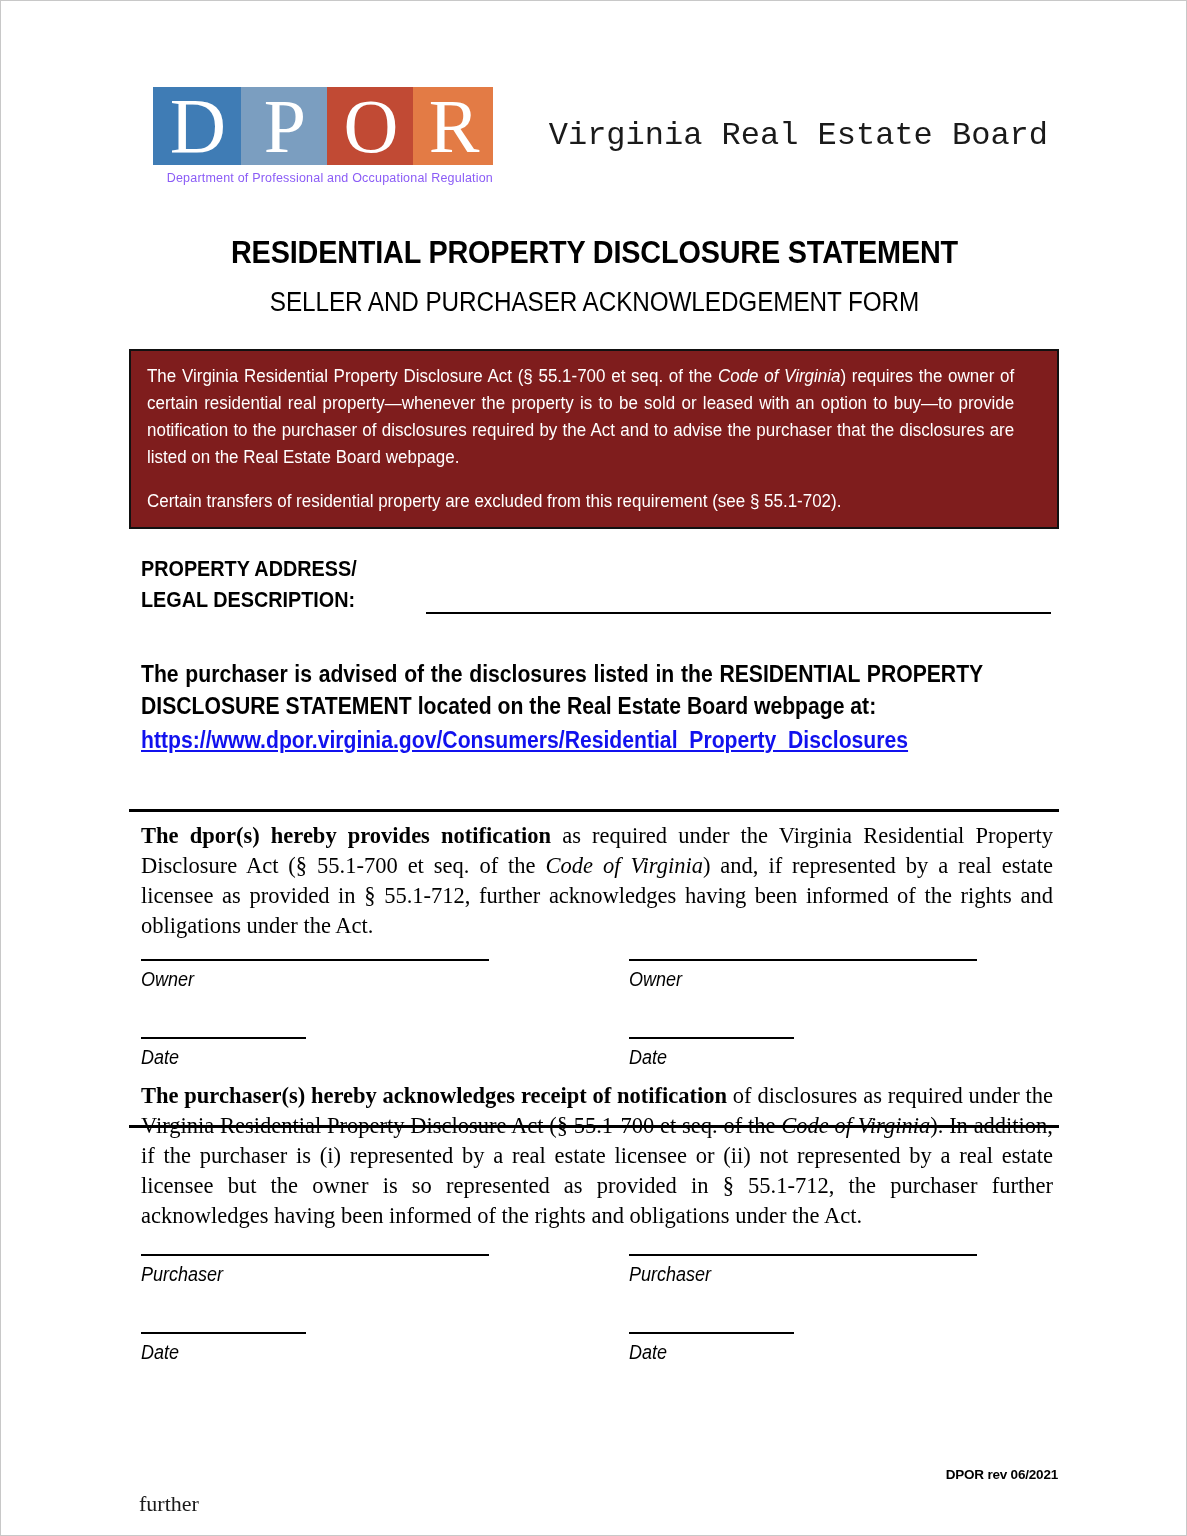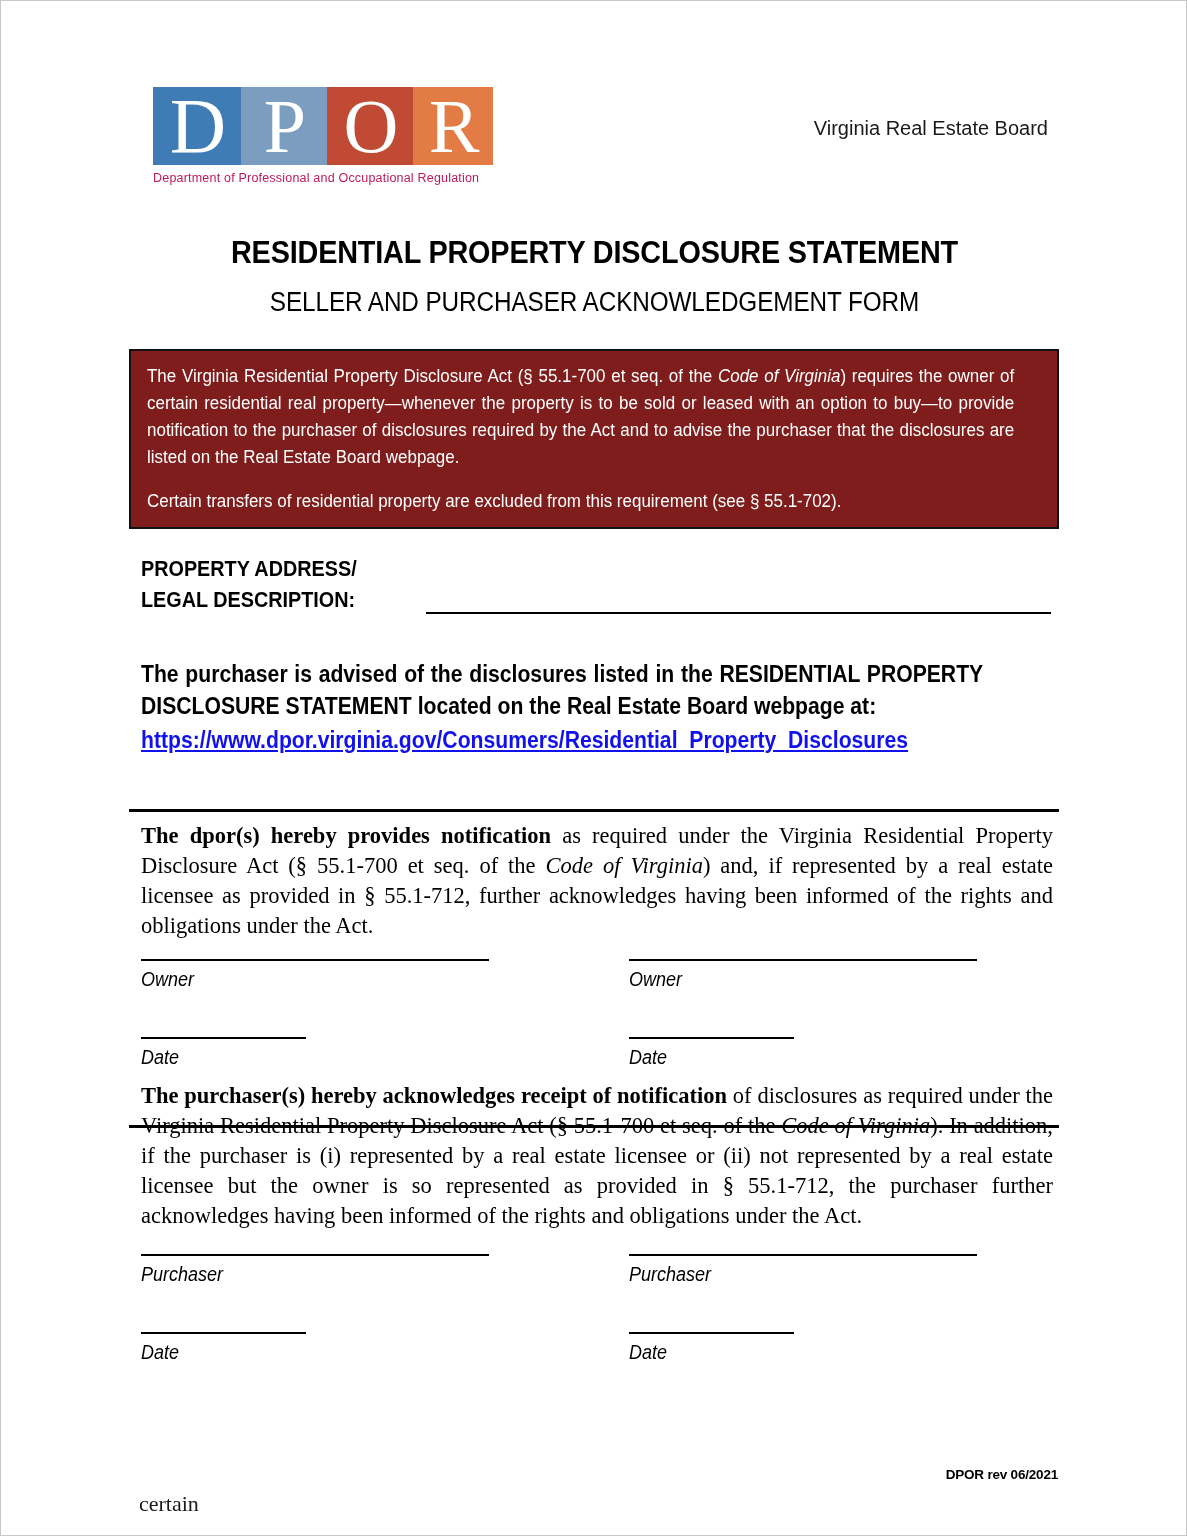--- a/index.html
+++ b/index.html
@@ -64,31 +64,31 @@
     font-weight: 400;
     color: #ffffff;
     letter-spacing: -2px;
   }
   .logo-letter.l-d { font-size: 78px; }
   .logo-tag {
     margin-top: 6px;
     font-family: "Liberation Sans", sans-serif;
     font-size: 12.5px;
     letter-spacing: 0.2px;
-    color: #be185d;
-    text-align: left;
+    color: #8b5cf6;
+    text-align: right;
     width: 340px;
     white-space: nowrap;
   }
   .board-title {
     position: absolute;
     right: 140px;
     top: 116px;
-    font-family: Liberation Sans, sans-serif;
-    font-size: 20px;
+    font-family: Liberation Mono, monospace;
+    font-size: 32px;
     color: #1a1a1a;
     white-space: nowrap;
   }
   .board-url {
     position: absolute;
     right: 140px;
     top: 152px;
     font-family: "Liberation Sans", sans-serif;
     font-size: 17px;
     color: #1111ee;
@@ -360,15 +360,15 @@
         <div class="sig-label">Date</div>
       </div>
       <div class="sig-cell right">
         <div class="sig-line narrow"></div>
         <div class="sig-label">Date</div>
       </div>
     </div>
   </div>
 
   <div class="rev-note">DPOR rev 06/2021</div>
-  <div class="eforms">certain</div>
+  <div class="eforms">further</div>
 
 </div>
 
 </body></html>

